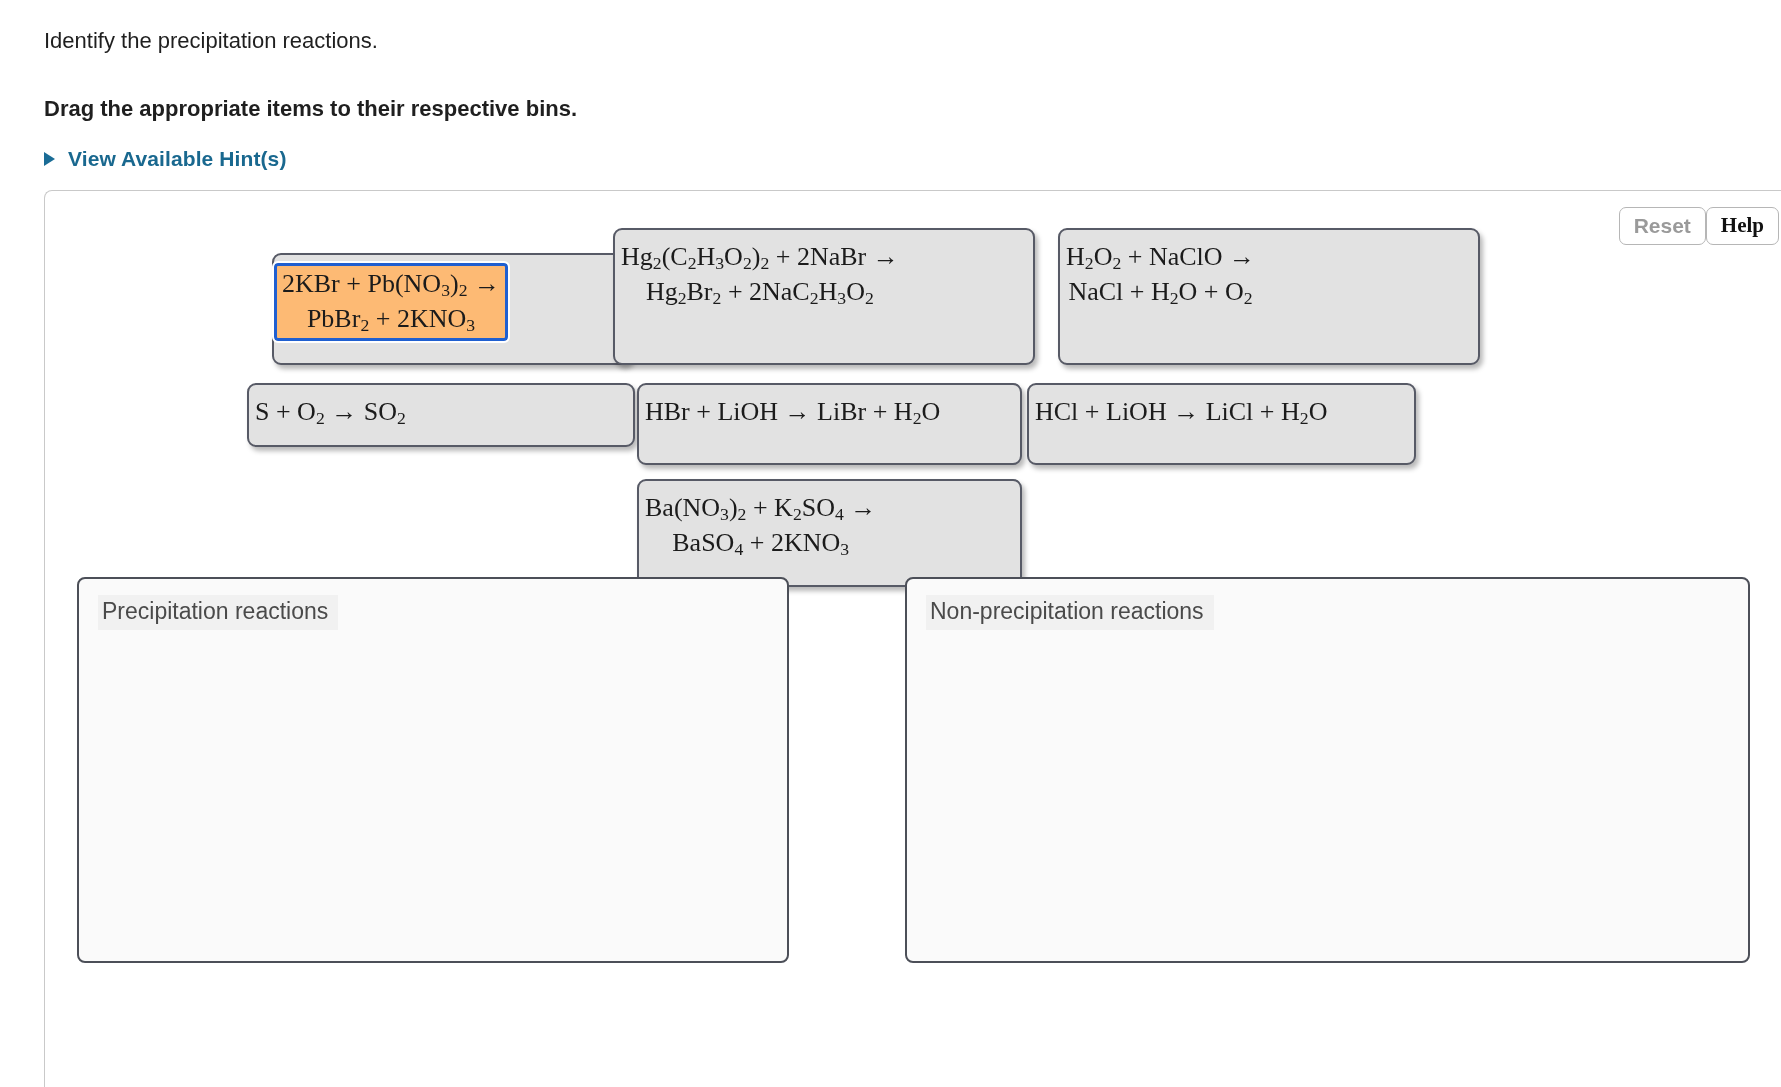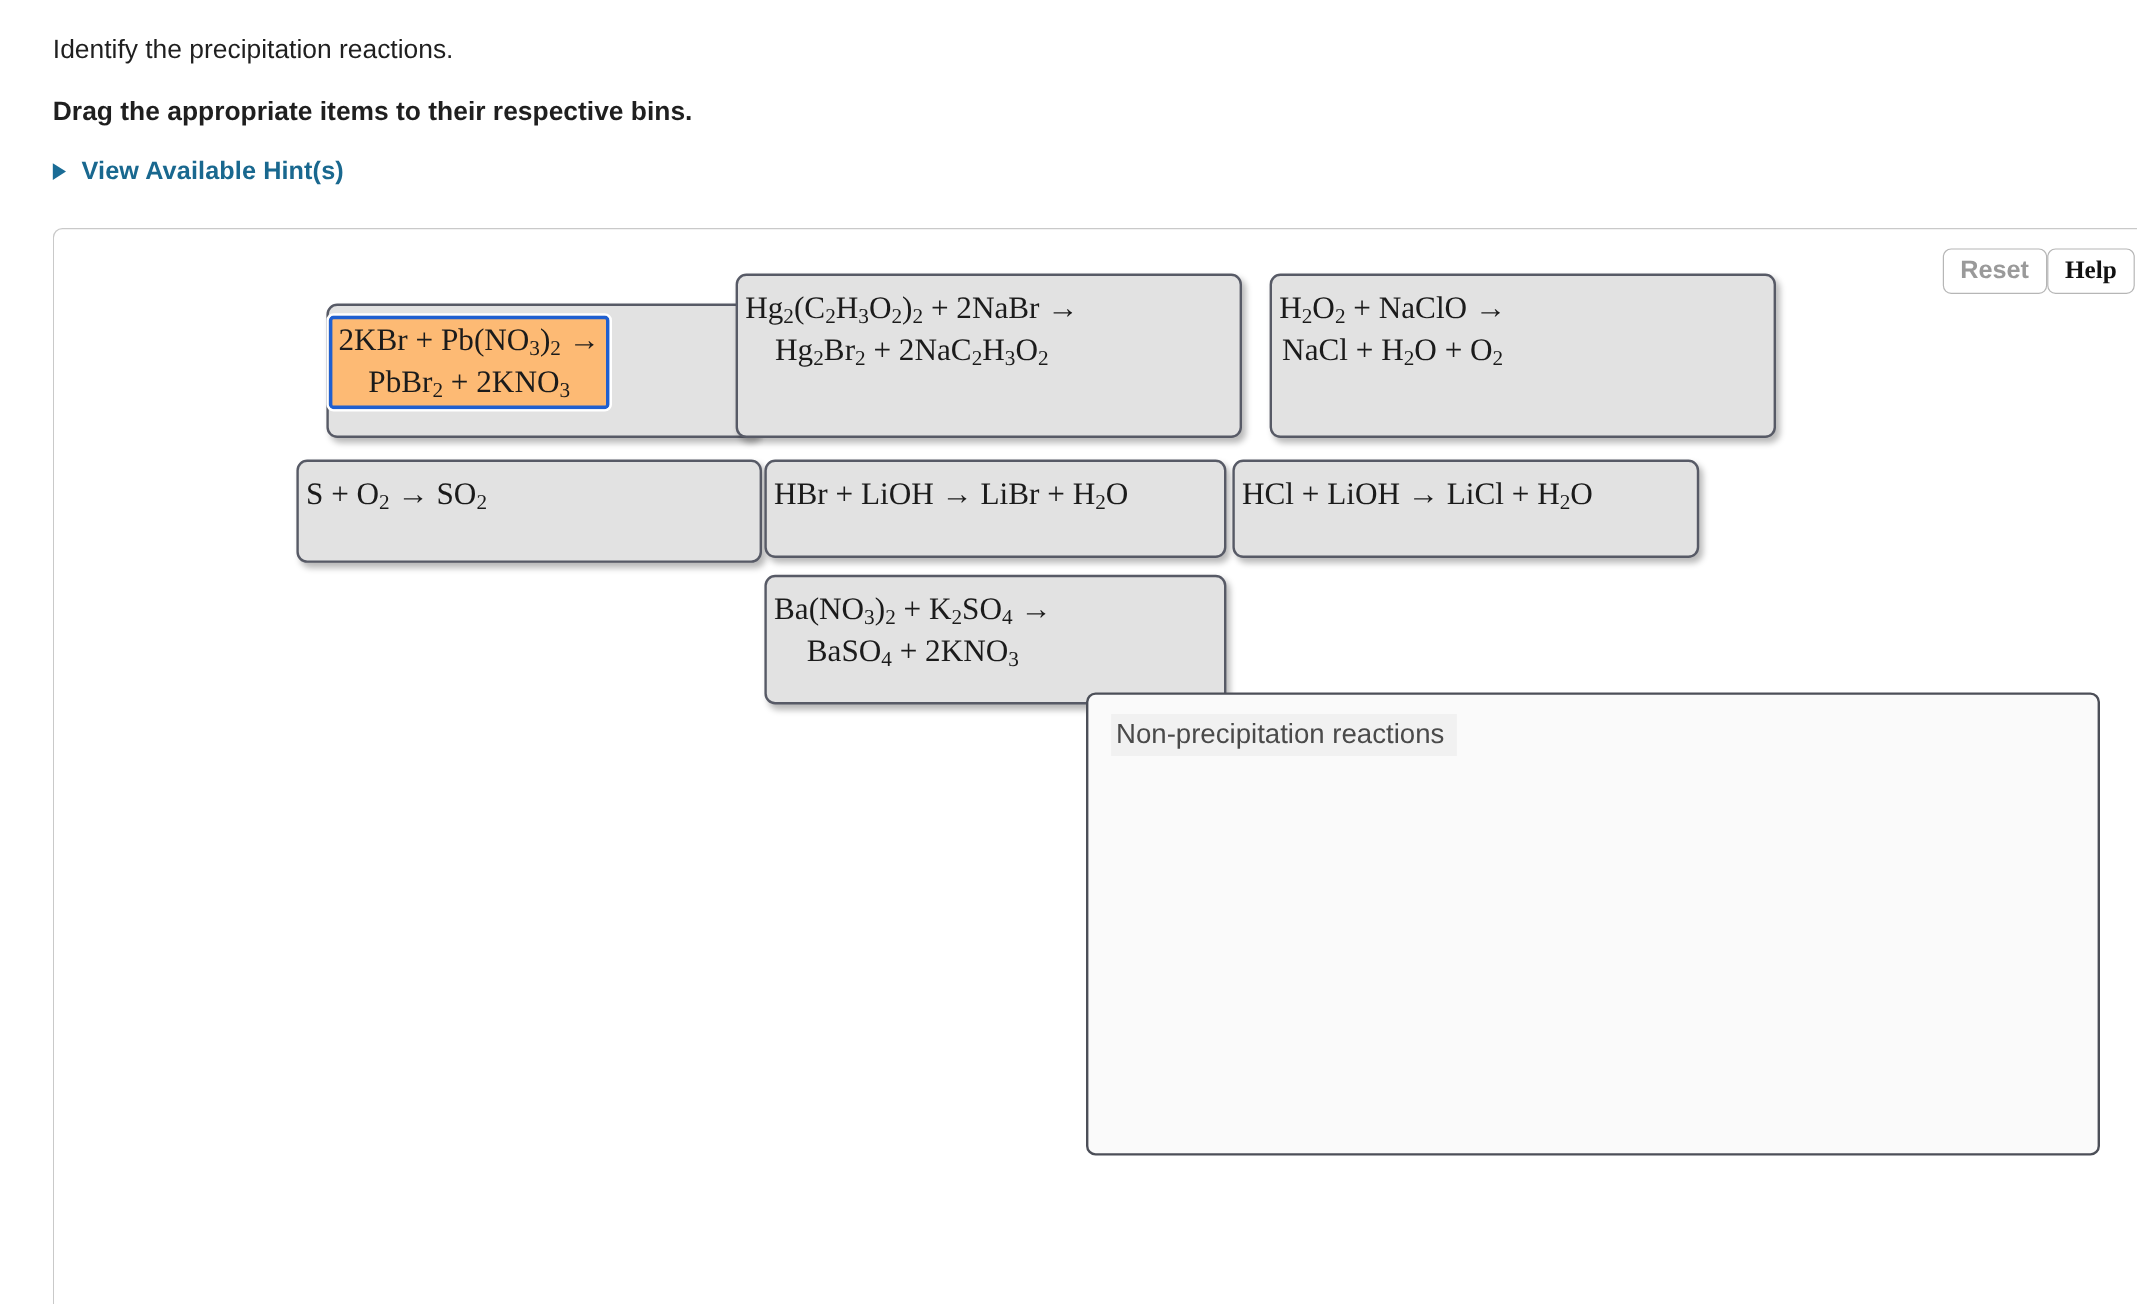--- a/index.html
+++ b/index.html
@@ -17,21 +17,21 @@
   }
 
   
   .prompt-area {
     padding: 26px 0 0 44px;
   }
   .prompt-line {
     font-size: 22px;
     color: #1f1f1f;
     line-height: 1.35;
-    margin-bottom: 22px;
+    margin-bottom: 38px;
   }
   .prompt-line.bold {
     font-weight: bold;
     margin-bottom: 24px;
   }
   .hints-row {
     display: flex;
     align-items: center;
     gap: 13px;
     margin-bottom: 26px;
@@ -173,31 +173,34 @@
   <div class="tiles-layer">
       <div class="tile selected" id="tile-2kbr-pbno3" style="left: 227px; top: 62px; width: 360px; height: 112px;">
         <div class="eq">2KBr + Pb(NO<sub>3</sub>)<sub>2</sub> → <br>PbBr<sub>2</sub> + 2KNO<sub>3</sub></div>
       </div>
       <div class="tile" id="tile-hg2c2h3o2-nabr" style="left: 568px; top: 37px; width: 422px; height: 137px;">
         <div class="eq">Hg<sub>2</sub>(C<sub>2</sub>H<sub>3</sub>O<sub>2</sub>)<sub>2</sub> + 2NaBr → <br>Hg<sub>2</sub>Br<sub>2</sub> + 2NaC<sub>2</sub>H<sub>3</sub>O<sub>2</sub></div>
       </div>
       <div class="tile" id="tile-h2o2-naclo" style="left: 1013px; top: 37px; width: 422px; height: 137px;">
         <div class="eq">H<sub>2</sub>O<sub>2</sub> + NaClO → <br>NaCl + H<sub>2</sub>O + O<sub>2</sub></div>
       </div>
-      <div class="tile" id="tile-s-o2" style="left: 202px; top: 192px; width: 388px; height: 86px;">
+      <div class="tile" id="tile-s-o2" style="left: 202px; top: 192px; width: 388px; height: 64px;">
         <div class="eq">S + O<sub>2</sub> → SO<sub>2</sub></div>
       </div>
       <div class="tile" id="tile-hbr-lioh" style="left: 592px; top: 192px; width: 385px; height: 82px;">
         <div class="eq">HBr + LiOH → LiBr + H<sub>2</sub>O</div>
       </div>
       <div class="tile" id="tile-hcl-lioh" style="left: 982px; top: 192px; width: 389px; height: 82px;">
         <div class="eq">HCl + LiOH → LiCl + H<sub>2</sub>O</div>
       </div>
       <div class="tile" id="tile-bano3-k2so4" style="left: 592px; top: 288px; width: 385px; height: 108px;">
         <div class="eq">Ba(NO<sub>3</sub>)<sub>2</sub> + K<sub>2</sub>SO<sub>4</sub> → <br>BaSO<sub>4</sub> + 2KNO<sub>3</sub></div>
       </div>
     </div>
 
+  <div class="bin" id="bin-0" style="left:32px; top:386px; width:712px; height:386px;">
+    <div class="bin-label">Precipitation reactions</div>
+  </div>
   <div class="bin" id="bin-1" style="left:860px; top:386px; width:845px; height:386px;">
     <div class="bin-label">Non-precipitation reactions</div>
   </div>
 
 </div>
 
 </body></html>

